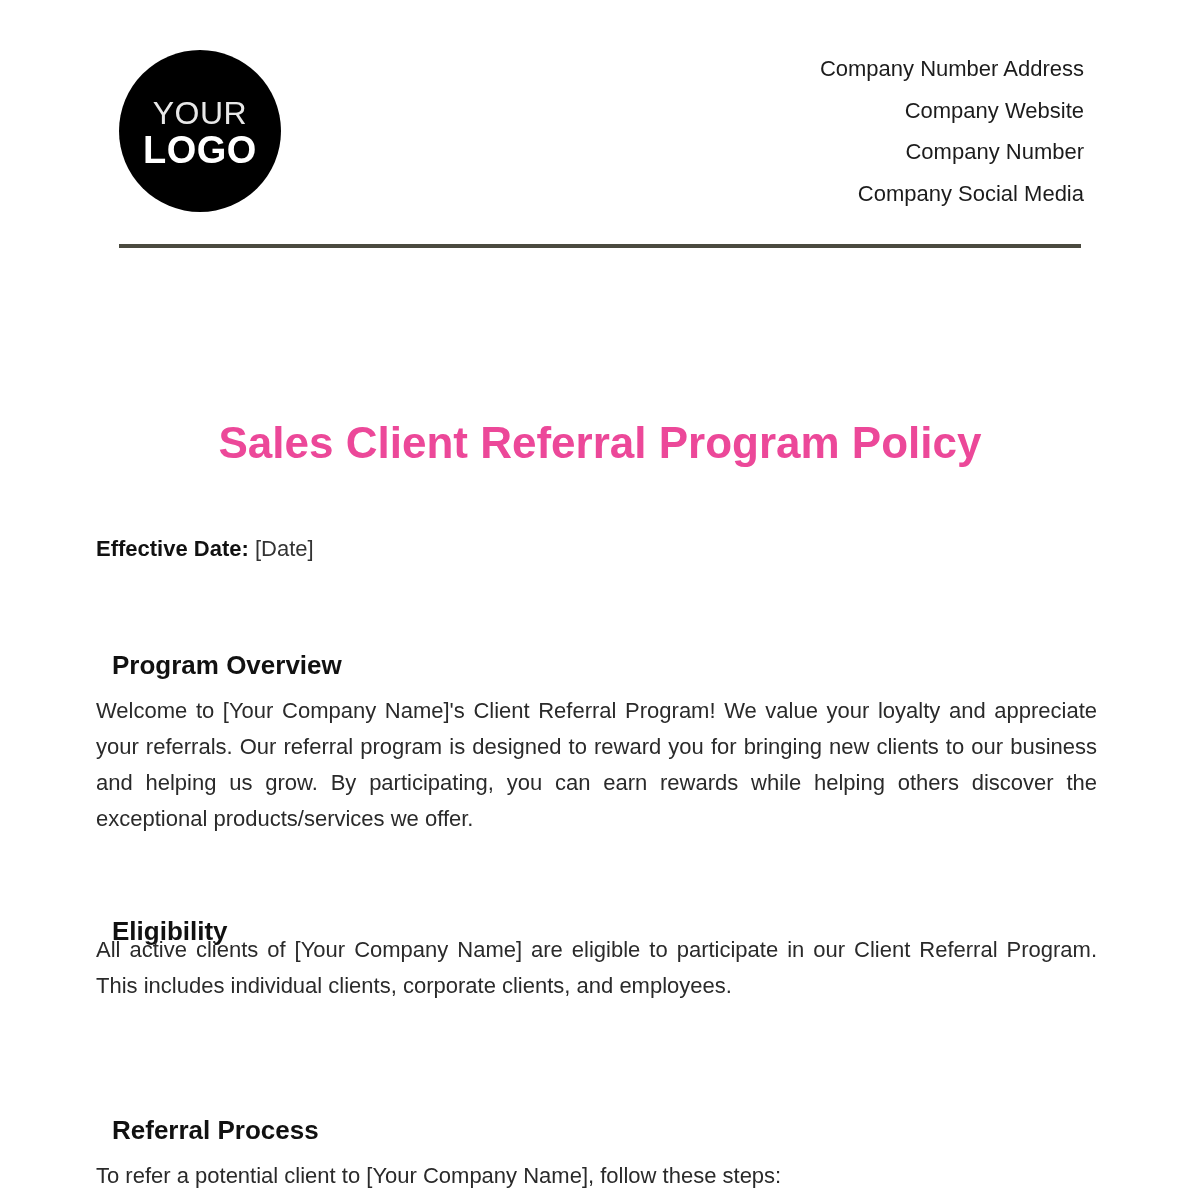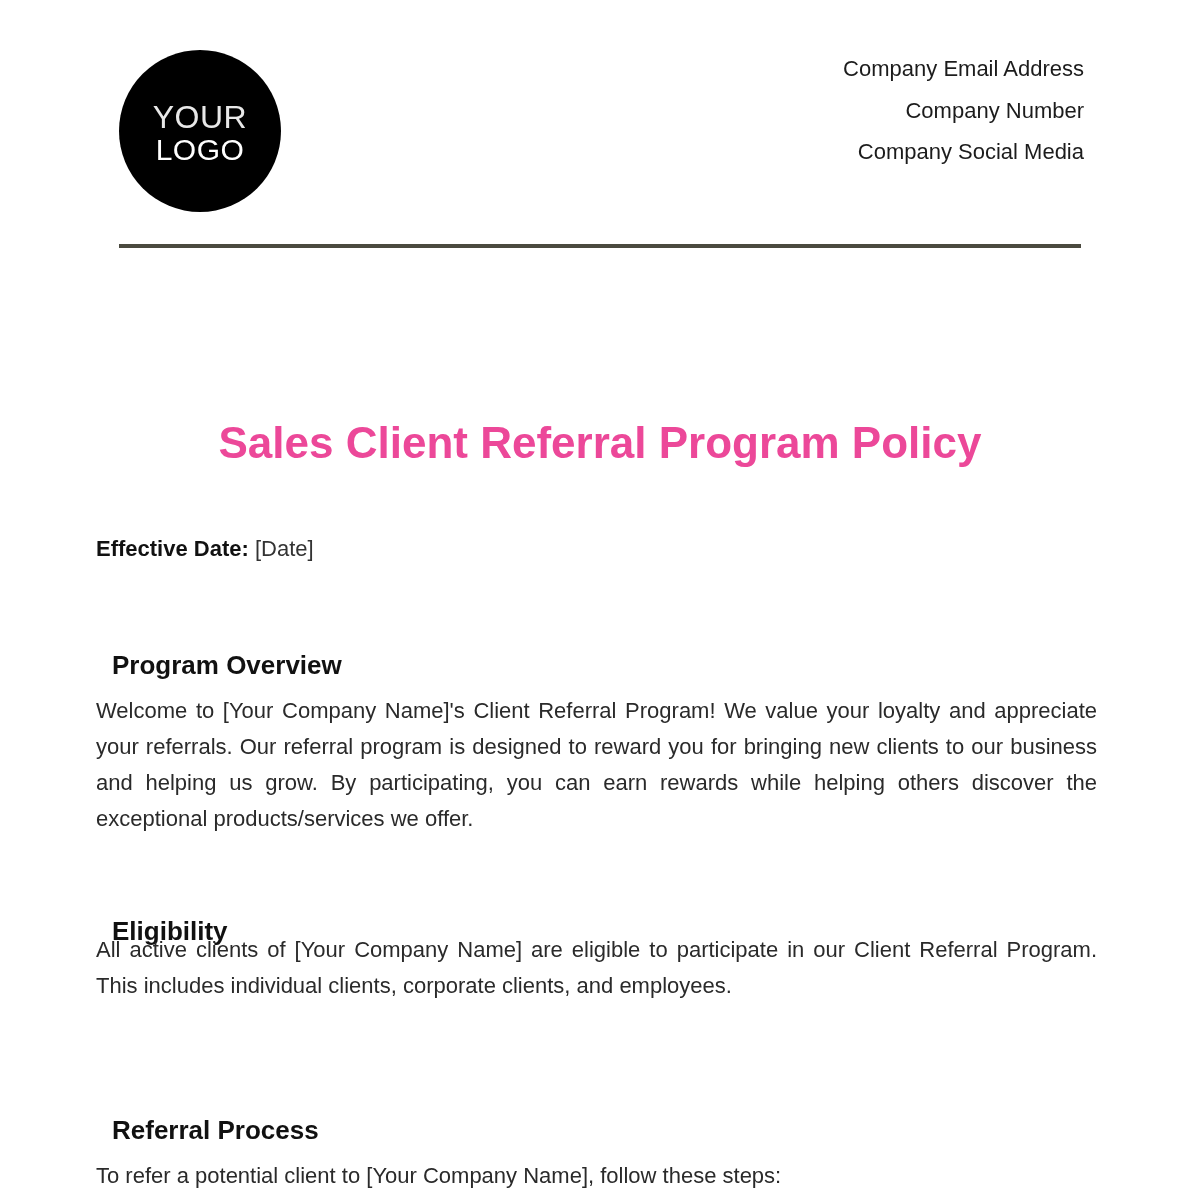--- a/index.html
+++ b/index.html
@@ -31,22 +31,22 @@
       line-height: 1;
     }
     .logo .l1 {
       font-size: 32px;
       font-weight: 400;
       letter-spacing: 0.5px;
       color: #e8e8e8;
       margin-top: 4px;
     }
     .logo .l2 {
-      font-size: 30px;
-      font-weight: 400;
+      font-size: 38px;
+      font-weight: 700;
       letter-spacing: 0.5px;
       margin-top: 2px;
     }
     .contact {
       position: absolute;
       right: 116px;
       top: 55px;
       text-align: right;
       font-size: 22px;
       color: #1c1c1c;
@@ -102,21 +102,22 @@
   </style>
 </head>
 <body>
 
 <div class="logo">
   <span class="l1">YOUR</span>
   <span class="l2">LOGO</span>
 </div>
 
 <div class="contact">
-  <div>Company Email Address</div>
+  <div>Company Number Address</div>
+  <div>Company Website</div>
   <div>Company Number</div>
   <div>Company Social Media</div>
 </div>
 
 <div class="divider"></div>
 
 <div class="title">Sales Client Referral Program Policy</div>
 
 <div class="content eff">
   <b>Effective Date:</b>

